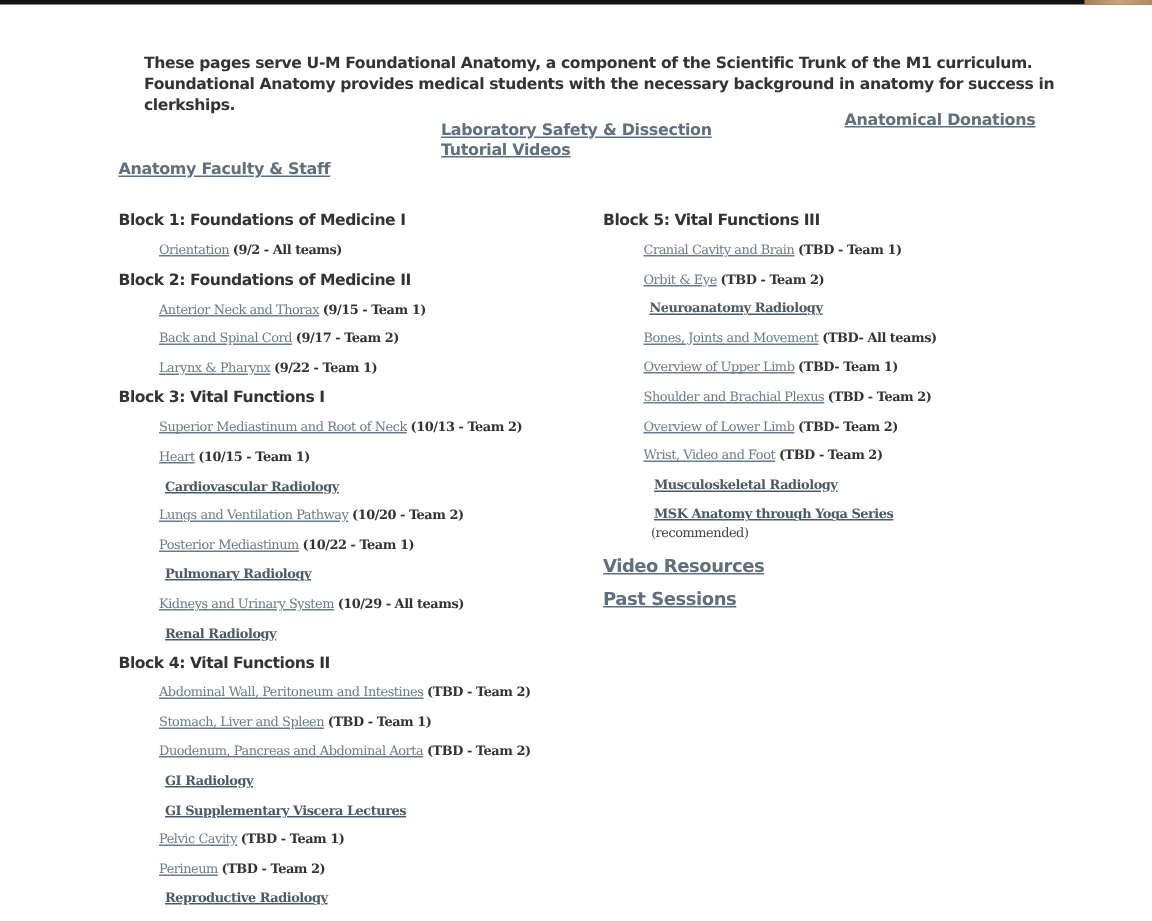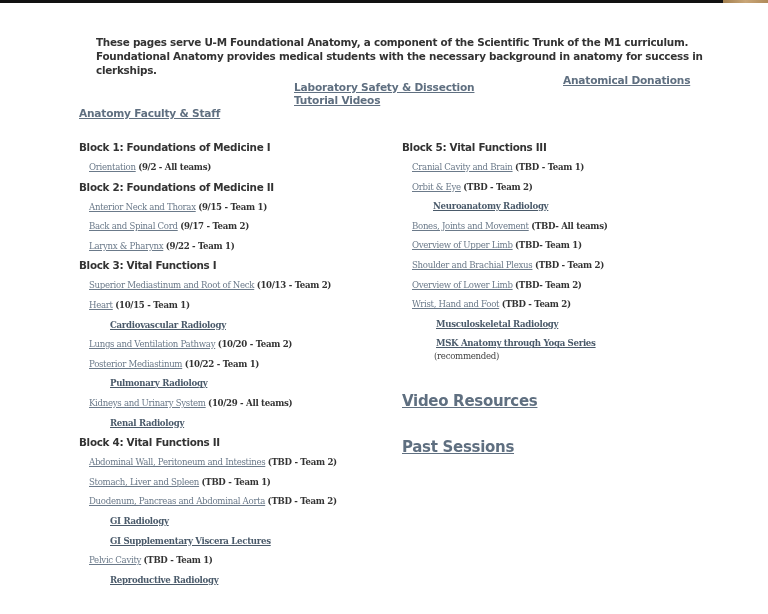--- a/index.html
+++ b/index.html
@@ -20,27 +20,27 @@
     font-size:10.6px; line-height:13px; color:#5f6f80; text-decoration:underline; letter-spacing:-0.2px;
   }
   .col { position:absolute; }
   .col-left { left:79px; top:141px; width:320px; }
   .col-right { left:402px; top:141px; width:320px; }
   h3 {
     margin:0; font-family:"DejaVu Sans", sans-serif; font-weight:bold; font-size:10.4px;
     color:#333; height:20px; line-height:13px; letter-spacing:-0.3px;
   }
   .item { font-size:8.6px; height:19.6px; line-height:13px; padding-left:10px; white-space:nowrap; letter-spacing:-0.3px; }
-  .item a { color:#6b7a8a; text-decoration:underline; }
+  .item a { color:#6b7a8a; text-decoration:underline;margin-left:17px; }
   .item .meta { color:#333; font-weight:bold; }
   .sub { padding-left:31px; font-size:8.6px; height:19.6px; line-height:13px; white-space:nowrap; letter-spacing:-0.3px; }
   .sub a { color:#4a5a6a; font-weight:bold; text-decoration:underline; }
   .sub.two-line { height:34px; }
   .rec { display:block; color:#444; margin-left:-2px; }
-  .section-link { font-family:"DejaVu Sans", sans-serif; font-weight:bold; font-size:15px; line-height:13px; height:22px; letter-spacing:-0.3px;margin-top:24px; }
+  .section-link { font-family:"DejaVu Sans", sans-serif; font-weight:bold; font-size:12px; line-height:13px; height:22px; letter-spacing:-0.3px; }
   .section-link a { color:#5f6f80; text-decoration:underline; }
 </style>
 </head>
 <body>
 
 <div class="topbar"></div>
 <div class="topbar-accent"></div>
 
 <p class="intro" style="margin:17px">These pages serve U-M Foundational Anatomy, a component of the Scientific Trunk of the M1 curriculum. Foundational Anatomy provides medical students with the necessary background in anatomy for success in clerkships.</p>
 
@@ -69,31 +69,32 @@
   <div class="item"><a href="#">Kidneys and Urinary System</a> <span class="meta">(10/29 - All teams)</span></div>
   <div class="sub"><a href="#">Renal Radiology</a></div>
 
   <h3>Block 4: Vital Functions II</h3>
   <div class="item"><a href="#">Abdominal Wall, Peritoneum and Intestines</a> <span class="meta">(TBD - Team 2)</span></div>
   <div class="item"><a href="#">Stomach, Liver and Spleen</a> <span class="meta">(TBD - Team 1)</span></div>
   <div class="item"><a href="#">Duodenum, Pancreas and Abdominal Aorta</a> <span class="meta">(TBD - Team 2)</span></div>
   <div class="sub"><a href="#">GI Radiology</a></div>
   <div class="sub"><a href="#">GI Supplementary Viscera Lectures</a></div>
   <div class="item"><a href="#">Pelvic Cavity</a> <span class="meta">(TBD - Team 1)</span></div>
+  <div class="item"><a href="#">Perineum</a> <span class="meta">(TBD - Team 2)</span></div>
   <div class="sub"><a href="#">Reproductive Radiology</a></div>
 </div>
 
 <div class="col col-right">
   <h3>Block 5: Vital Functions III</h3>
   <div class="item"><a href="#">Cranial Cavity and Brain</a> <span class="meta">(TBD - Team 1)</span></div>
   <div class="item"><a href="#">Orbit &amp; Eye</a> <span class="meta">(TBD - Team 2)</span></div>
   <div class="sub"><a href="#">Neuroanatomy Radiology</a></div>
   <div class="item"><a href="#">Bones, Joints and Movement</a> <span class="meta">(TBD- All teams)</span></div>
   <div class="item"><a href="#">Overview of Upper Limb</a> <span class="meta">(TBD- Team 1)</span></div>
   <div class="item"><a href="#">Shoulder and Brachial Plexus</a> <span class="meta">(TBD - Team 2)</span></div>
   <div class="item"><a href="#">Overview of Lower Limb</a> <span class="meta">(TBD- Team 2)</span></div>
-  <div class="item"><a href="#">Wrist, Hand and Foot</a> <span class="meta">(TBD - Team 2)</span></div>
+  <div class="item"><a href="#">Wrist, Video and Foot</a> <span class="meta">(TBD - Team 2)</span></div>
   <div class="sub" style="padding-left:34px"><a href="#">Musculoskeletal Radiology</a></div>
   <div class="sub two-line" style="padding-left:34px"><a href="#">MSK Anatomy through Yoga Series</a><span class="rec">(recommended)</span></div>
 
   <div class="section-link"><a href="#">Video Resources</a></div>
   <div class="section-link"><a href="#">Past Sessions</a></div>
 </div>
 
 </body></html>

